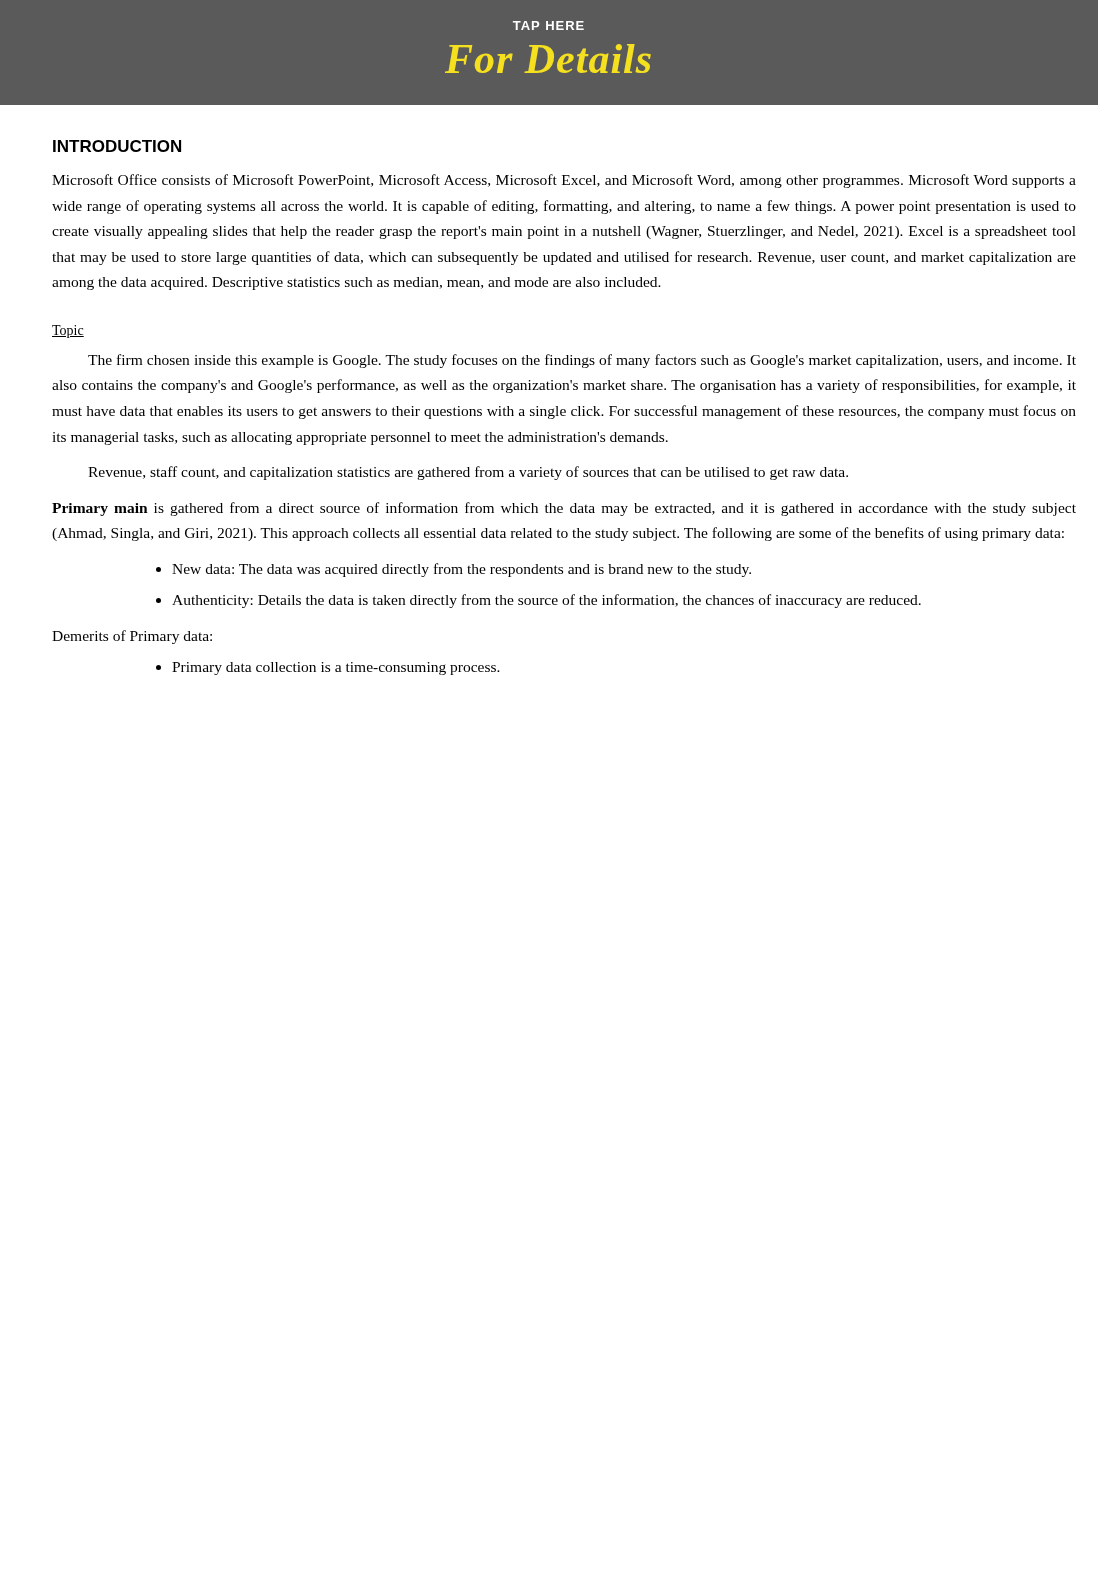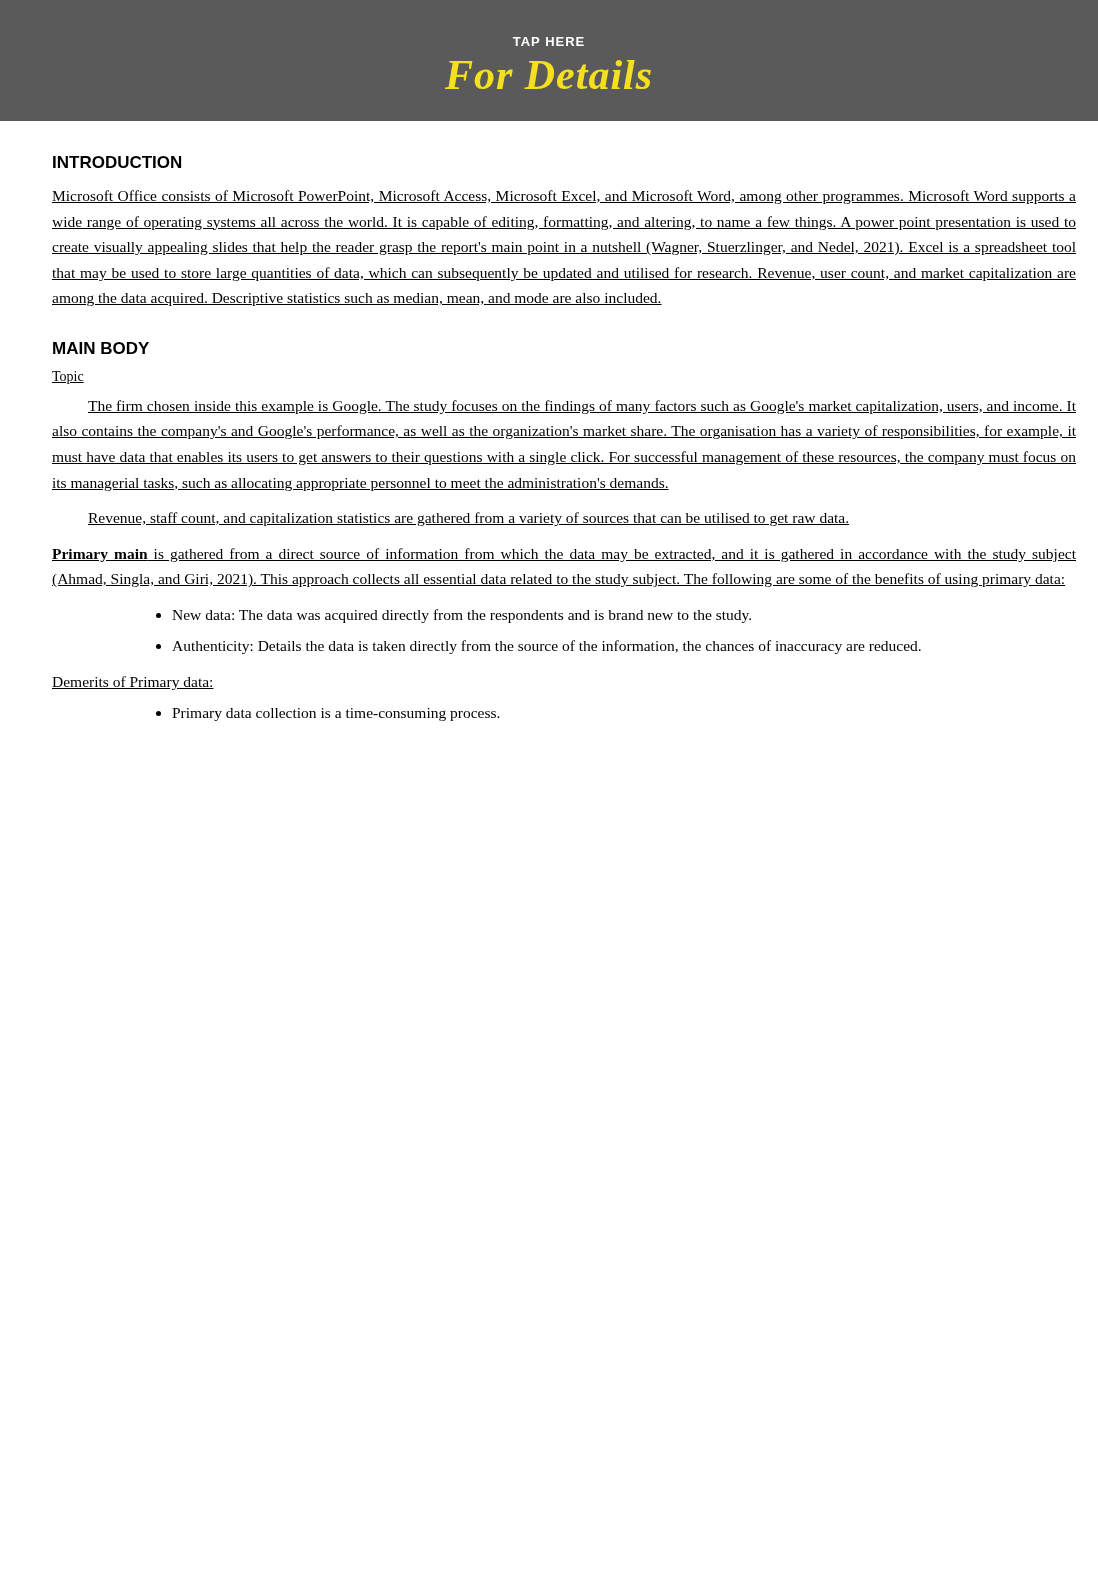--- a/index.html
+++ b/index.html
@@ -13,21 +13,21 @@
       min-height: 1588px;
       background: #ffffff;
       font-family: 'Times New Roman', Times, serif;
       font-size: 16px;
       color: #000000;
     }
 
     .banner {
       background-color: #5a5a5a;
       width: 100%;
-      padding: 34px 20px 22px;
+      padding: 18px 20px 22px;
       text-align: center;
     }
 
     .banner-tap-here {
       color: #ffffff;
       font-size: 13px;
       font-weight: bold;
       letter-spacing: 1px;
       text-transform: uppercase;
       font-family: Arial, sans-serif;
@@ -59,21 +59,20 @@
 
     .intro-heading {
       margin-top: 0;
     }
 
     p {
       text-align: justify;
       line-height: 1.65;
       margin-bottom: 10px;
       font-size: 15.5px;
-      text-decoration: underline;
     }
 
     .topic-label {
       text-decoration: underline;
       font-size: 14px;
       margin-bottom: 8px;
       display: block;
     }
 
     .indent {
@@ -117,21 +116,20 @@
 </div>
 
 <div class="content">
 
   <div>
     <div class="section-heading intro-heading">INTRODUCTION</div>
     <p>Microsoft Office consists of Microsoft PowerPoint, Microsoft Access, Microsoft Excel, and Microsoft Word, among other programmes. Microsoft Word supports a wide range of operating systems all across the world. It is capable of editing, formatting, and altering, to name a few things. A power point presentation is used to create visually appealing slides that help the reader grasp the report's main point in a nutshell (Wagner, Stuerzlinger, and Nedel, 2021). Excel is a spreadsheet tool that may be used to store large quantities of data, which can subsequently be updated and utilised for research. Revenue, user count, and market capitalization are among the data acquired. Descriptive statistics such as median, mean, and mode are also included.</p>
   </div>
 
   <div class="main-body-section">
-    <div class="section-heading">MAIN BODY</div>
 
     <span class="topic-label">Topic</span>
 
     <p class="indent">The firm chosen inside this example is Google. The study focuses on the findings of many factors such as Google's market capitalization, users, and income. It also contains the company's and Google's performance, as well as the organization's market share. The organisation has a variety of responsibilities, for example, it must have data that enables its users to get answers to their questions with a single click. For successful management of these resources, the company must focus on its managerial tasks, such as allocating appropriate personnel to meet the administration's demands.</p>
 
     <p class="indent">Revenue, staff count, and capitalization statistics are gathered from a variety of sources that can be utilised to get raw data.</p>
 
     <p>
       <span class="bold-term">Primary main</span><span> is gathered from a direct source of information from which the data may be extracted, and it is gathered in accordance with the study subject (Ahmad, Singla, and Giri, 2021). This approach collects all essential data related to the study subject. The following are some of the benefits of using primary data:</span>
     </p>

